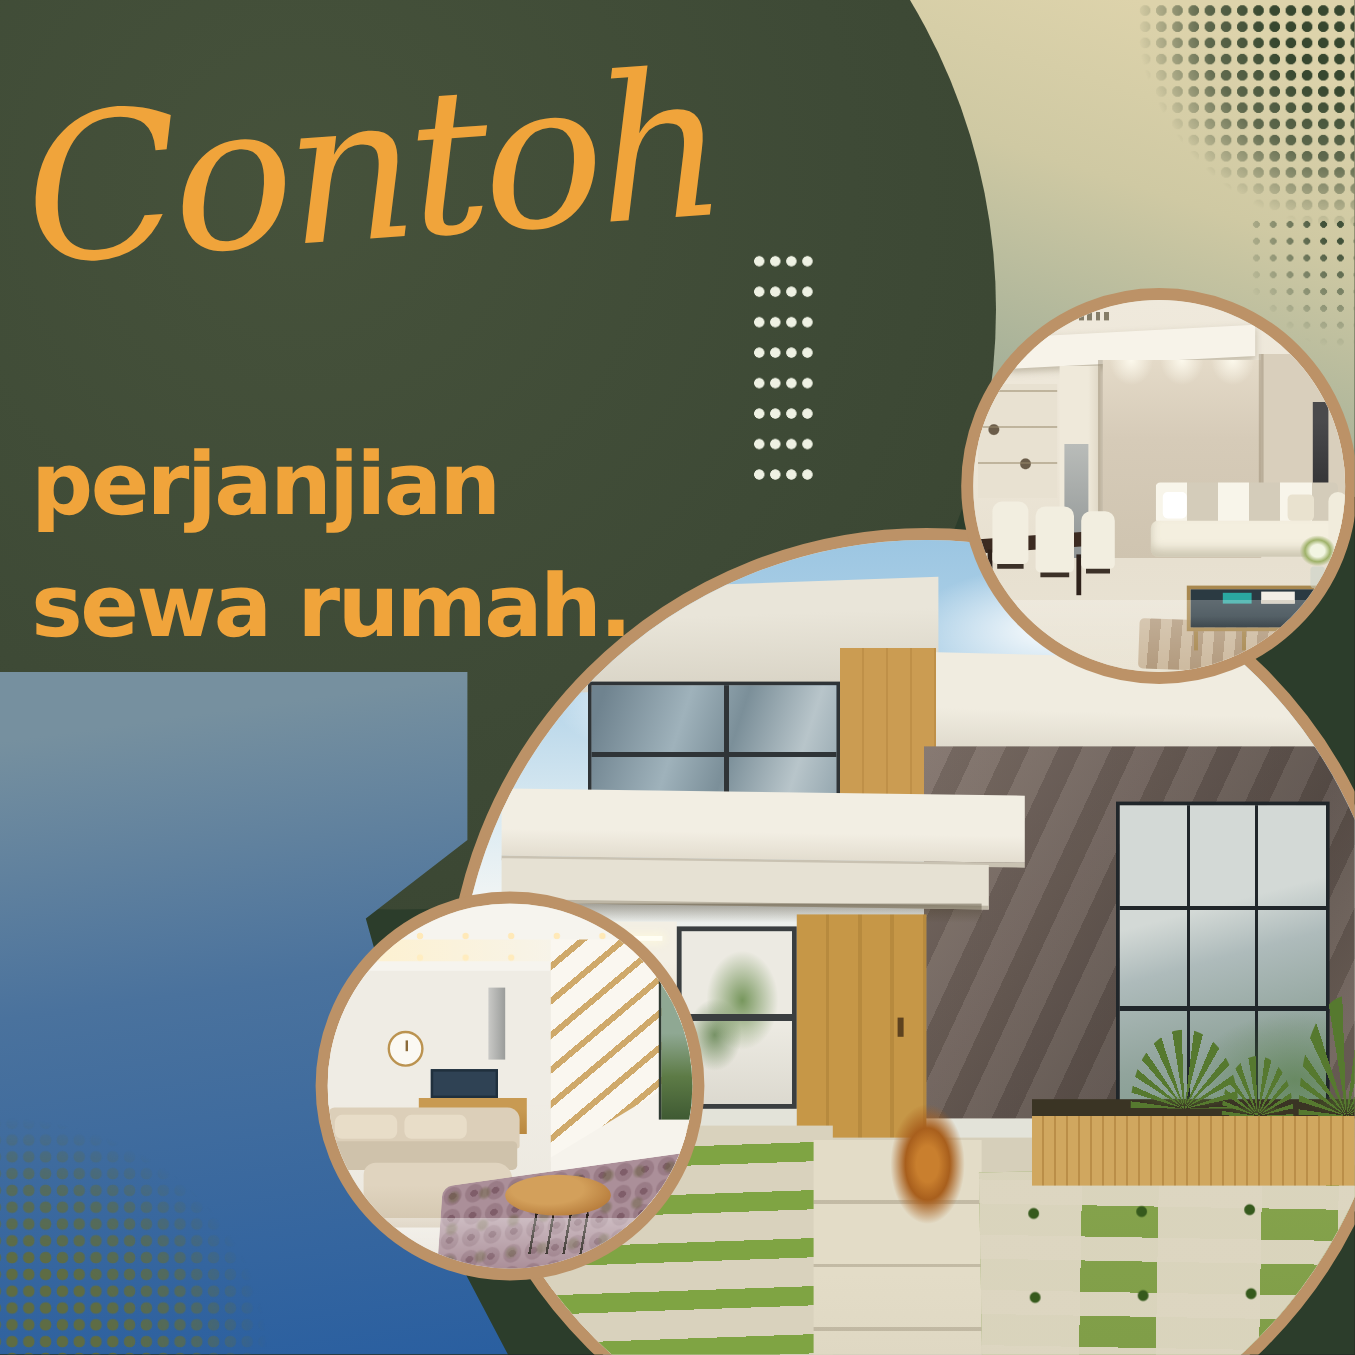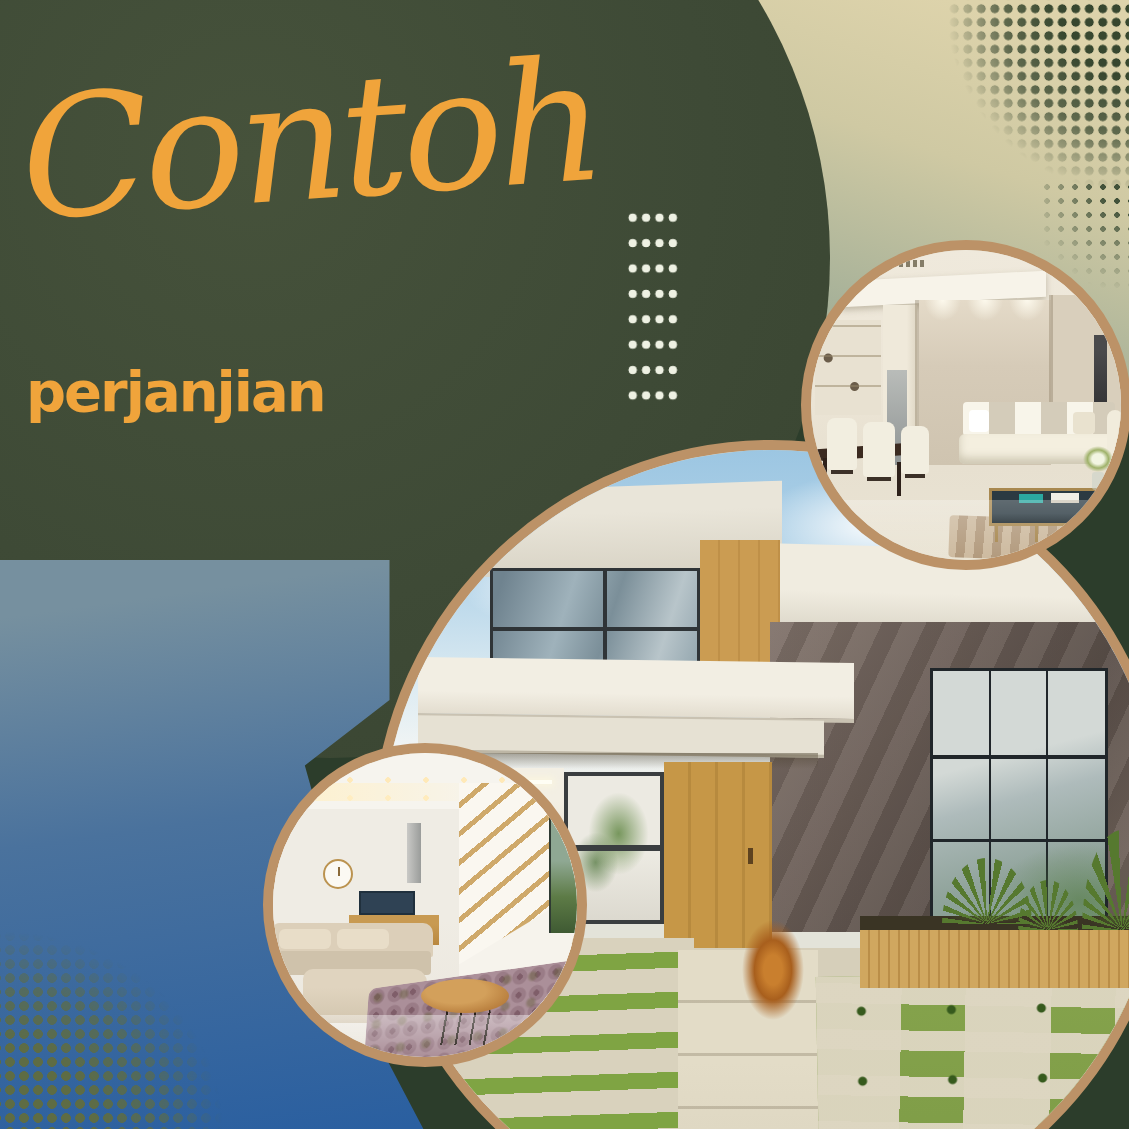--- a/index.html
+++ b/index.html
@@ -216,21 +216,21 @@
     clip-path:polygon(12% 0,88% 0,100% 100%,0 100%);}
   .b-sheen{left:0;top:262px;width:304px;height:42px;
     background:linear-gradient(180deg,rgba(255,255,255,.4),rgba(255,255,255,0));}
 
   
   .headline{left:22px;top:-18px;width:560px;height:360px;color:#f0a43b;
     font-family:"DejaVu Serif","Liberation Serif",serif;font-style:italic;font-weight:400;
     font-size:168px;line-height:1.9;letter-spacing:-6px;transform:rotate(-4deg);white-space:nowrap;}
   .subtitle{left:26px;top:352px;color:#f0a43b;
     font-family:"DejaVu Sans","Liberation Sans",sans-serif;font-weight:bold;
-    font-size:56px;line-height:1.42;letter-spacing:-2px;}
+    font-size:72px;line-height:1.42;letter-spacing:-2px;}
 </style>
 </head>
 <body>
 
 <div class="poster">
 
   <div class="abs bg-light-circle"></div>
   <div class="abs bg-olive-circle"></div>
   <div class="abs bg-blue"></div>
   <div class="abs halftone-tr"></div>
@@ -332,15 +332,16 @@
       <div class="abs b-rug"></div>
       <div class="abs b-table-legs"></div>
       <div class="abs b-table-top"></div>
       <div class="abs b-sheen"></div>
     </div>
   </div>
 
   <div class="abs headline">Contoh</div>
   <div class="abs subtitle">
     <div>perjanjian</div>
+    <div>sewa rumah.</div>
   </div>
 
 </div>
 
 </body></html>

